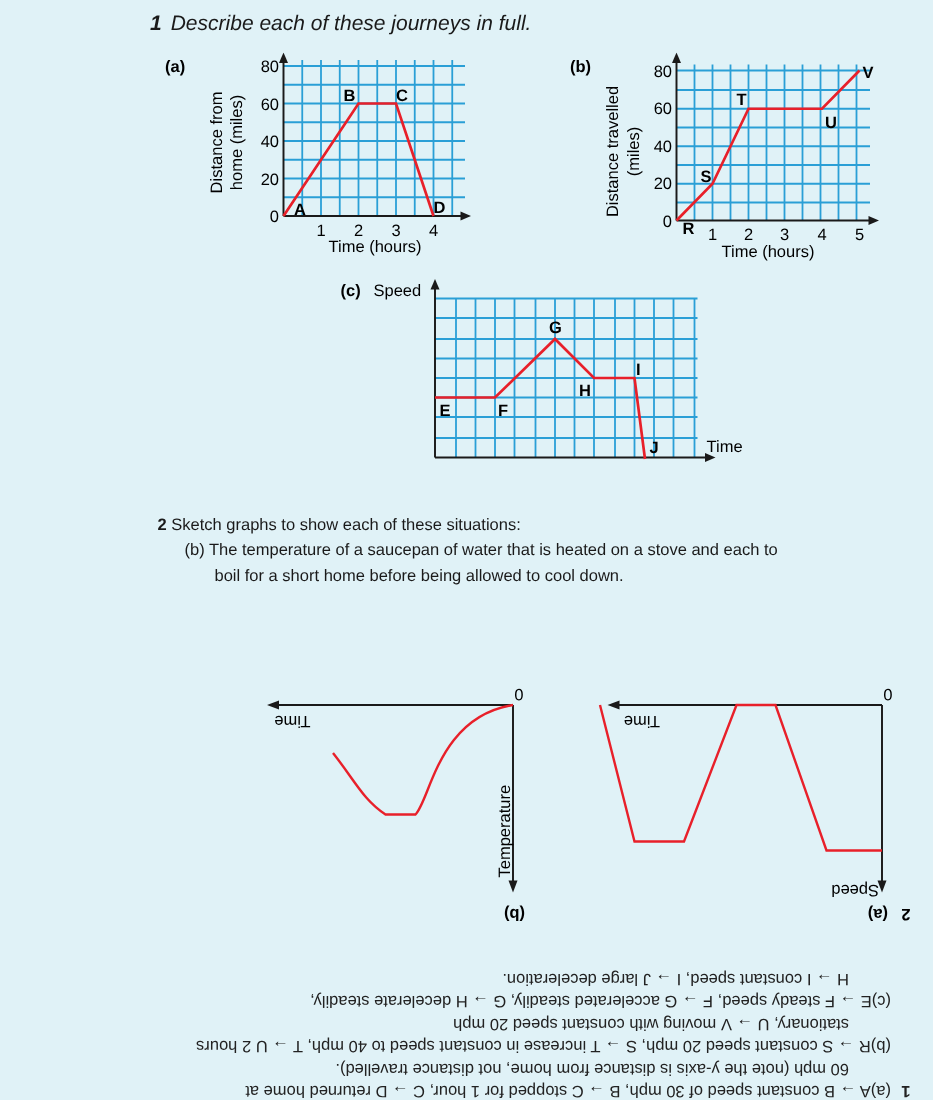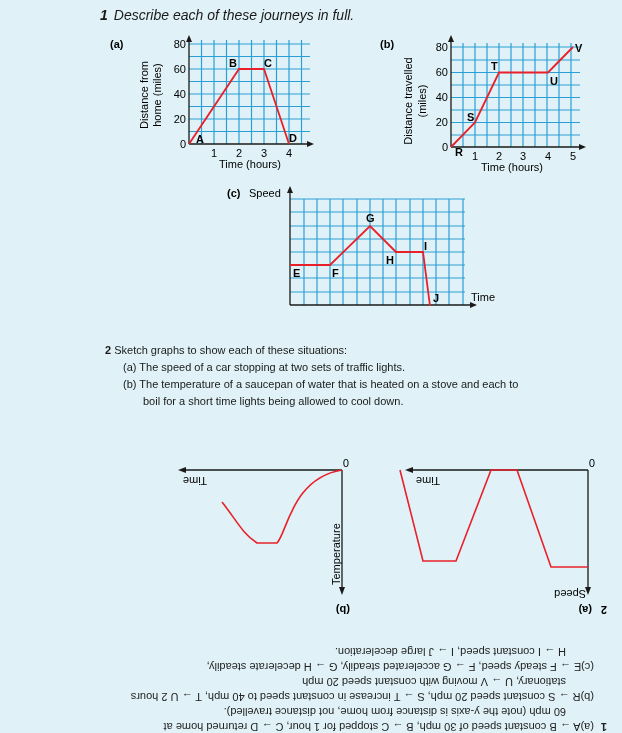--- a/index.html
+++ b/index.html
@@ -172,23 +172,22 @@
     <text x="132" y="97">F</text>
     <text x="166" y="42">G</text>
     <text x="186" y="84">H</text>
     <text x="224" y="70">I</text>
     <text x="233" y="122">J</text>
   </g>
 </svg>
 
 <div class="abs q2">
   <div><b>2</b> <span>Sketch graphs to show each of these situations:</span></div>
-  <div class="sub">(a) The speed of a car stopping at two sets of traffic lights.</div>
   <div class="sub">(b) The temperature of a saucepan of water that is heated on a stove and each to</div>
-  <div class="sub2">boil for a short time lights being allowed to cool down.</div>
+  <div class="sub2">boil for a short home before being allowed to cool down.</div>
 </div>
 
 <div class="abs answers">
 
   <svg class="abs" style="left:0;top:0" width="622" height="293">
 
     <text x="15" y="127" font-size="11" font-weight="bold">2</text>
     <text x="30" y="127" font-size="11" font-weight="bold">(a)</text>
     <text x="272" y="127" font-size="11" font-weight="bold">(b)</text>
 

